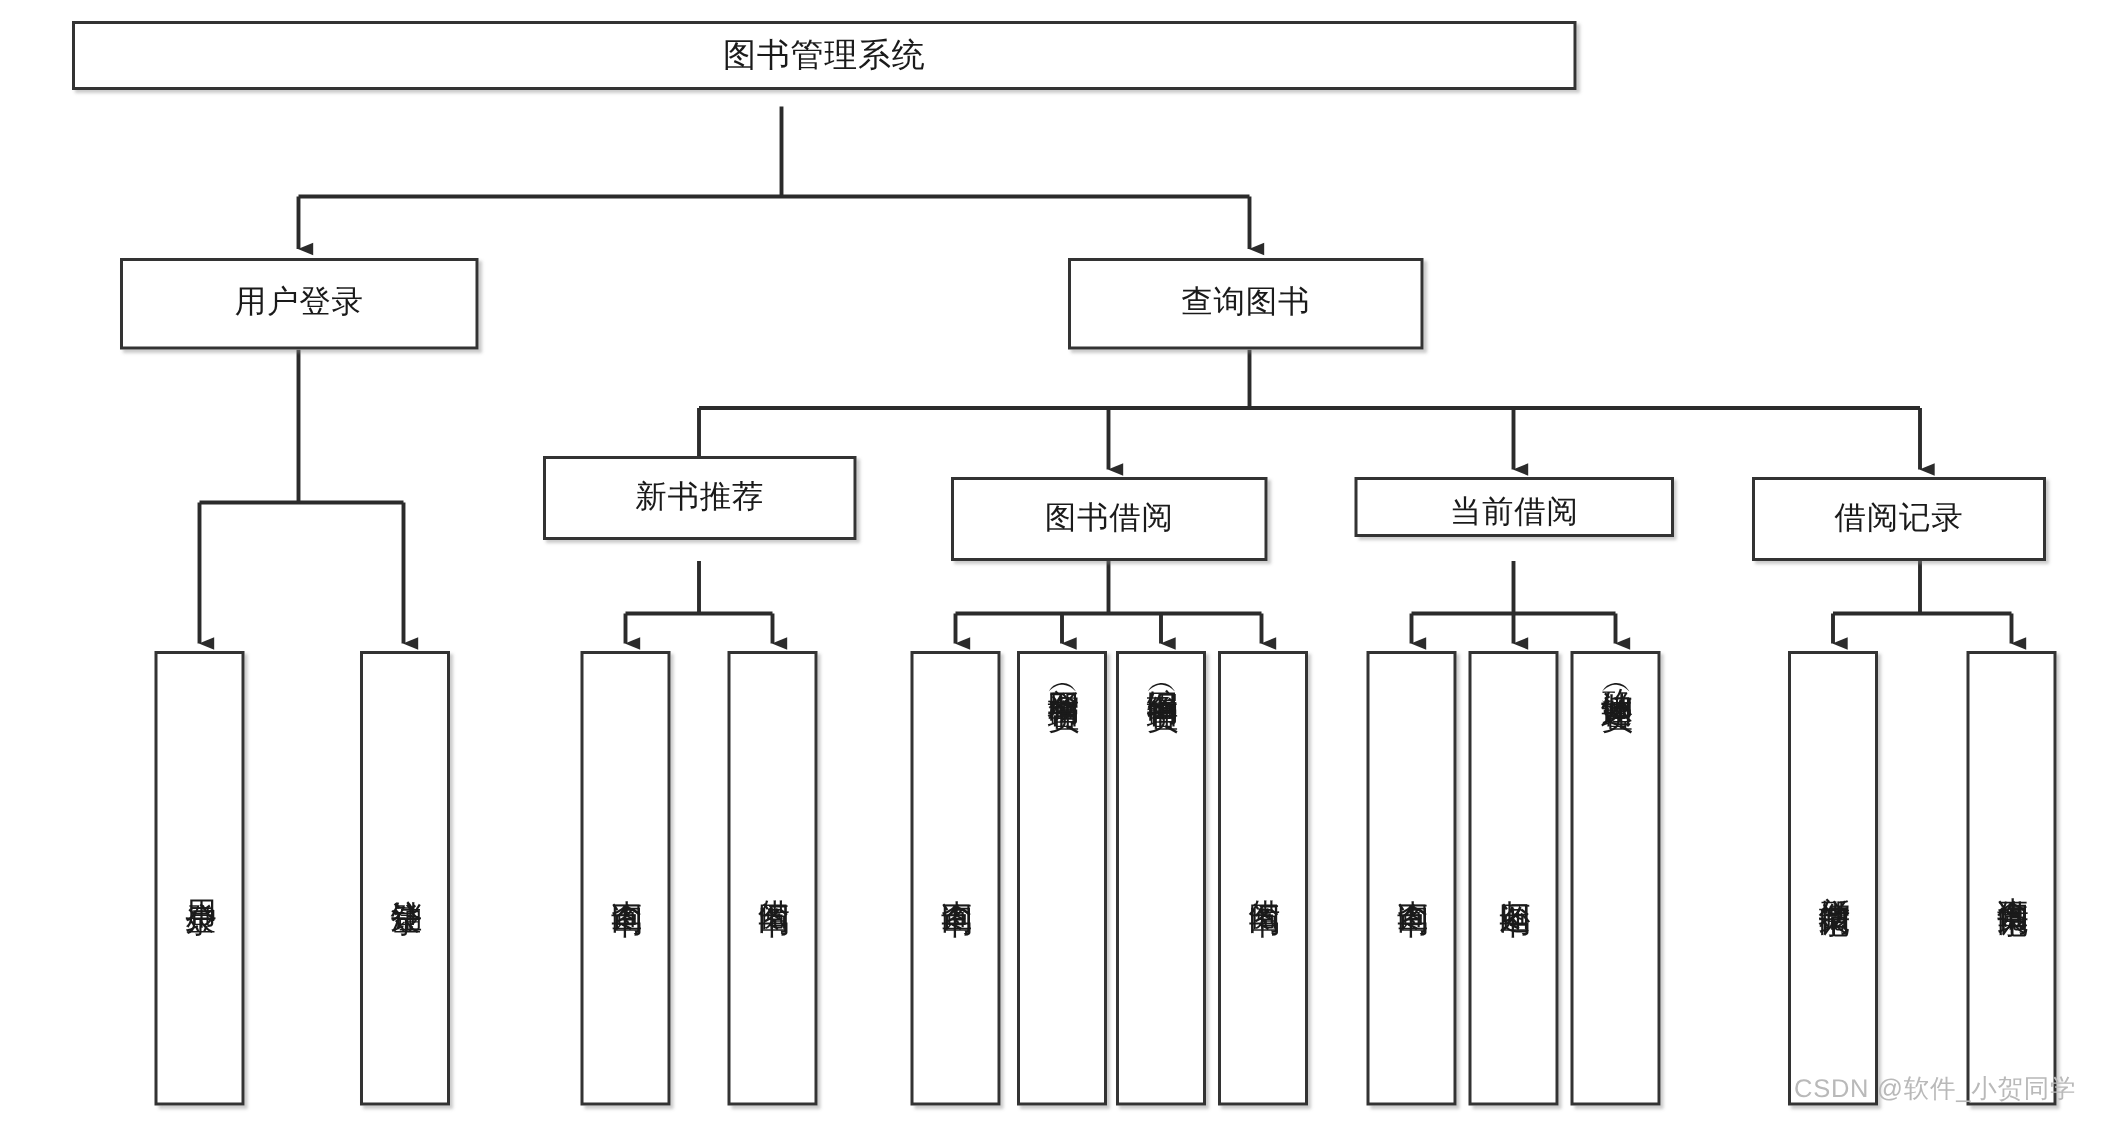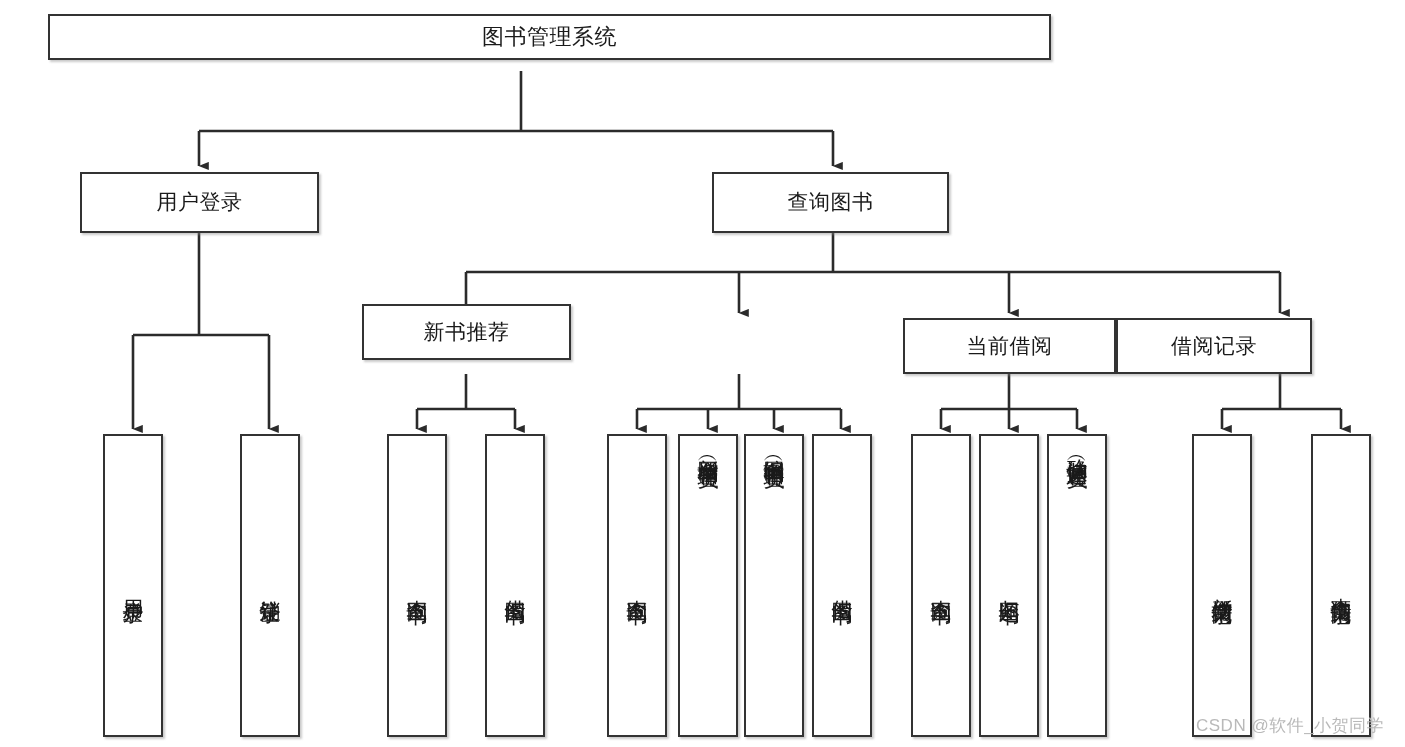--- a/index.html
+++ b/index.html
@@ -140,24 +140,27 @@
   <div class="node horiz" style="left:80px; top:172px; width:239px; height:61px;">
     <span class="node-label">用户登录</span>
   </div>
   <div class="node horiz" style="left:712px; top:172px; width:237px; height:61px;">
     <span class="node-label">查询图书</span>
   </div>
 
   <div class="node horiz" style="left:362px; top:304px; width:209px; height:56px;">
     <span class="node-label">新书推荐</span>
   </div>
-  <div class="node horiz" style="left:903px; top:318px; width:213px; height:56px;">
+  <div class="node horiz" style="left:634px; top:318px; width:211px; height:56px;">
+    <span class="node-label">图书借阅</span>
+  </div>
+  <div class="node horiz" style="left:903px; top:318px; width:213px; height:40px;align-items:flex-end;">
     <span class="node-label">当前借阅</span>
   </div>
-  <div class="node horiz" style="left:1116px; top:318px; width:196px; height:56px;">
+  <div class="node horiz" style="left:1168px; top:318px; width:196px; height:56px;">
     <span class="node-label">借阅记录</span>
   </div>
 
   <div class="node vert" style="left:103px; top:434px; width:60px; height:303px;">
     <span class="node-label">用户登录</span>
   </div>
   <div class="node vert" style="left:240px; top:434px; width:60px; height:303px;">
     <span class="node-label">注销登录</span>
   </div>
 

